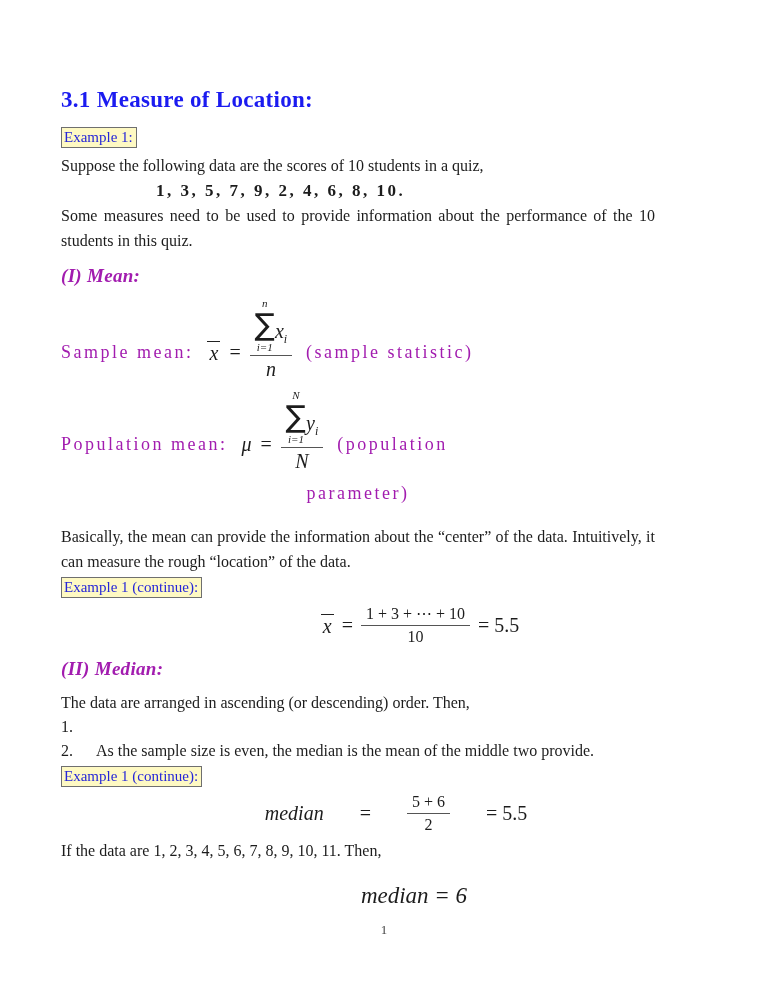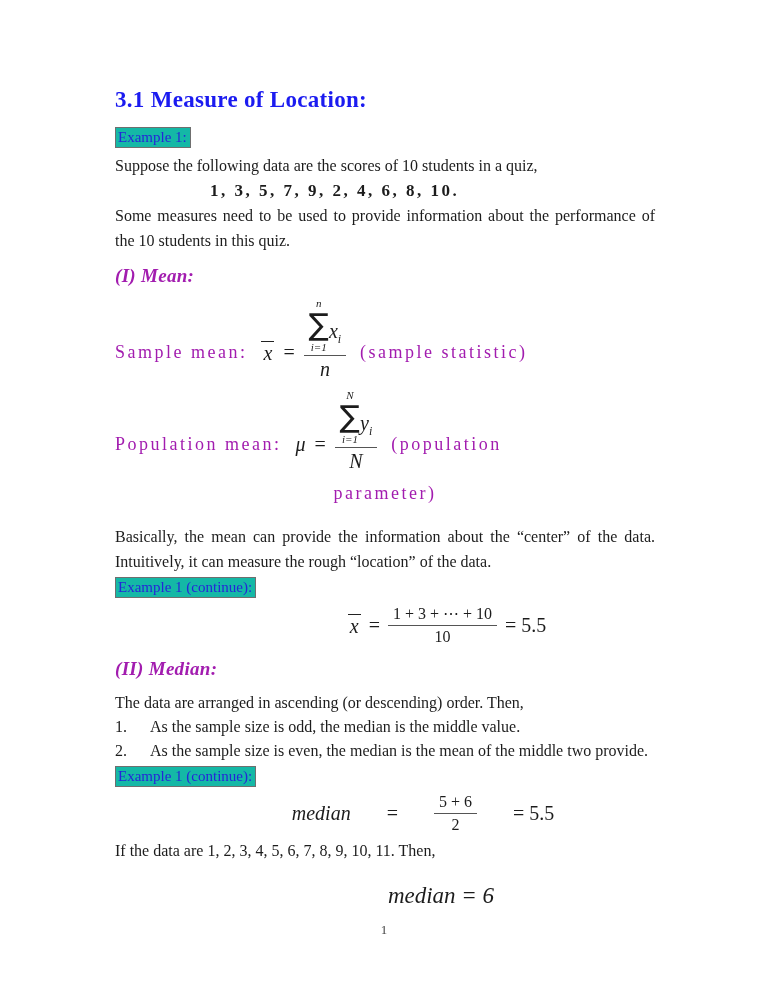--- a/index.html
+++ b/index.html
@@ -1,27 +1,27 @@
 <!DOCTYPE html>
 <html><head>
 <meta charset="utf-8">
 <style>
   html,body{margin:0;padding:0;background:#fff;}
   .page{
     width:768px;height:994px;background:#ffffff;position:relative;overflow:hidden;
     font-family:"Liberation Serif","DejaVu Serif",serif;color:#1c1c1c;
   }
-  .content{padding:86px 113px 0 115px;}
+  .content{padding:86px 113px 0 61px;}
   .doc-title{
     font-size:23px;font-weight:bold;color:#1b1bf0;margin:0 0 12px 0;line-height:28px;
     letter-spacing:0.3px;
   }
   .badge-row{margin-top:2px;line-height:21px;}
   .badge{
-    display:inline-block;font-size:15px;color:#2525d8;background:#14b8a6;
+    display:inline-block;font-size:15px;color:#2525d8;background:#fef9c3;
     border:1px solid #6f6f6f;padding:0 3px 1px 2px;line-height:18px;
   }
   .body{font-size:16px;line-height:25px;margin:5px 0 0 0;}
   .m0{margin-top:0;}
   .justify{text-align:justify;}
   .data-line{
     font-size:17px;font-weight:bold;letter-spacing:2.5px;
     margin:0 0 0 95px;line-height:25px;
   }
   .sec-heading{
@@ -140,21 +140,20 @@
       </span>
       <span>= 5.5</span>
     </div>
 
     <h2 class="sec-heading">(II) Median:</h2>
 
     <p class="body" style="margin-top:8px">The data are arranged in ascending (or descending) order. Then,</p>
 
     <div class="rule">
       <span class="rule-num">1.</span>
-      <span>As the sample size is odd, the median is the middle value.</span>
     </div>
     <div class="rule">
       <span class="rule-num">2.</span>
       <span>As the sample size is even, the median is the mean of the middle two provide.</span>
     </div>
 
     <div class="badge-row">
       <span class="badge">Example 1 (continue):</span>
     </div>
 

